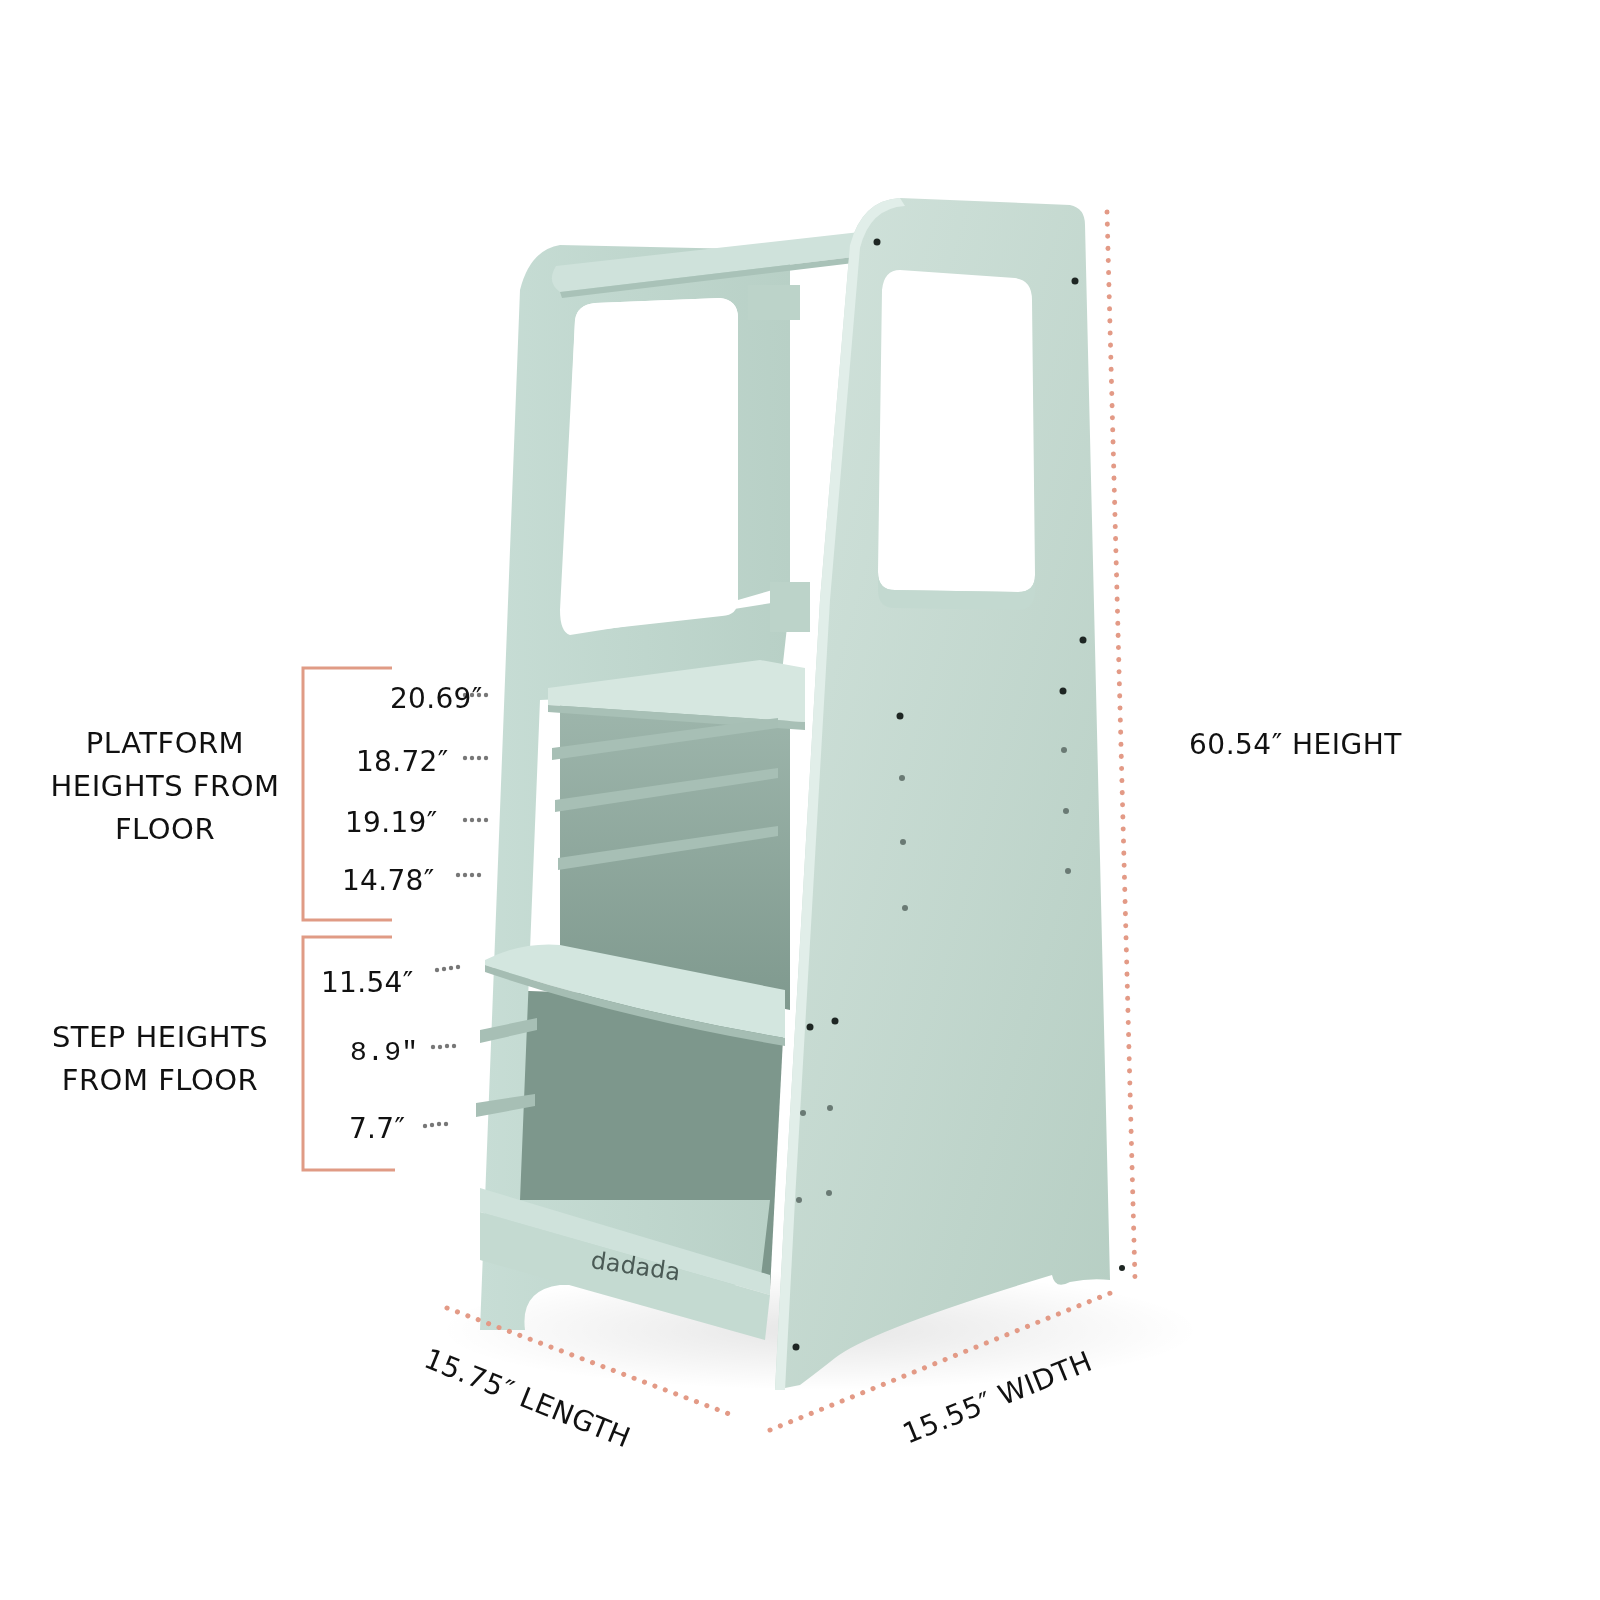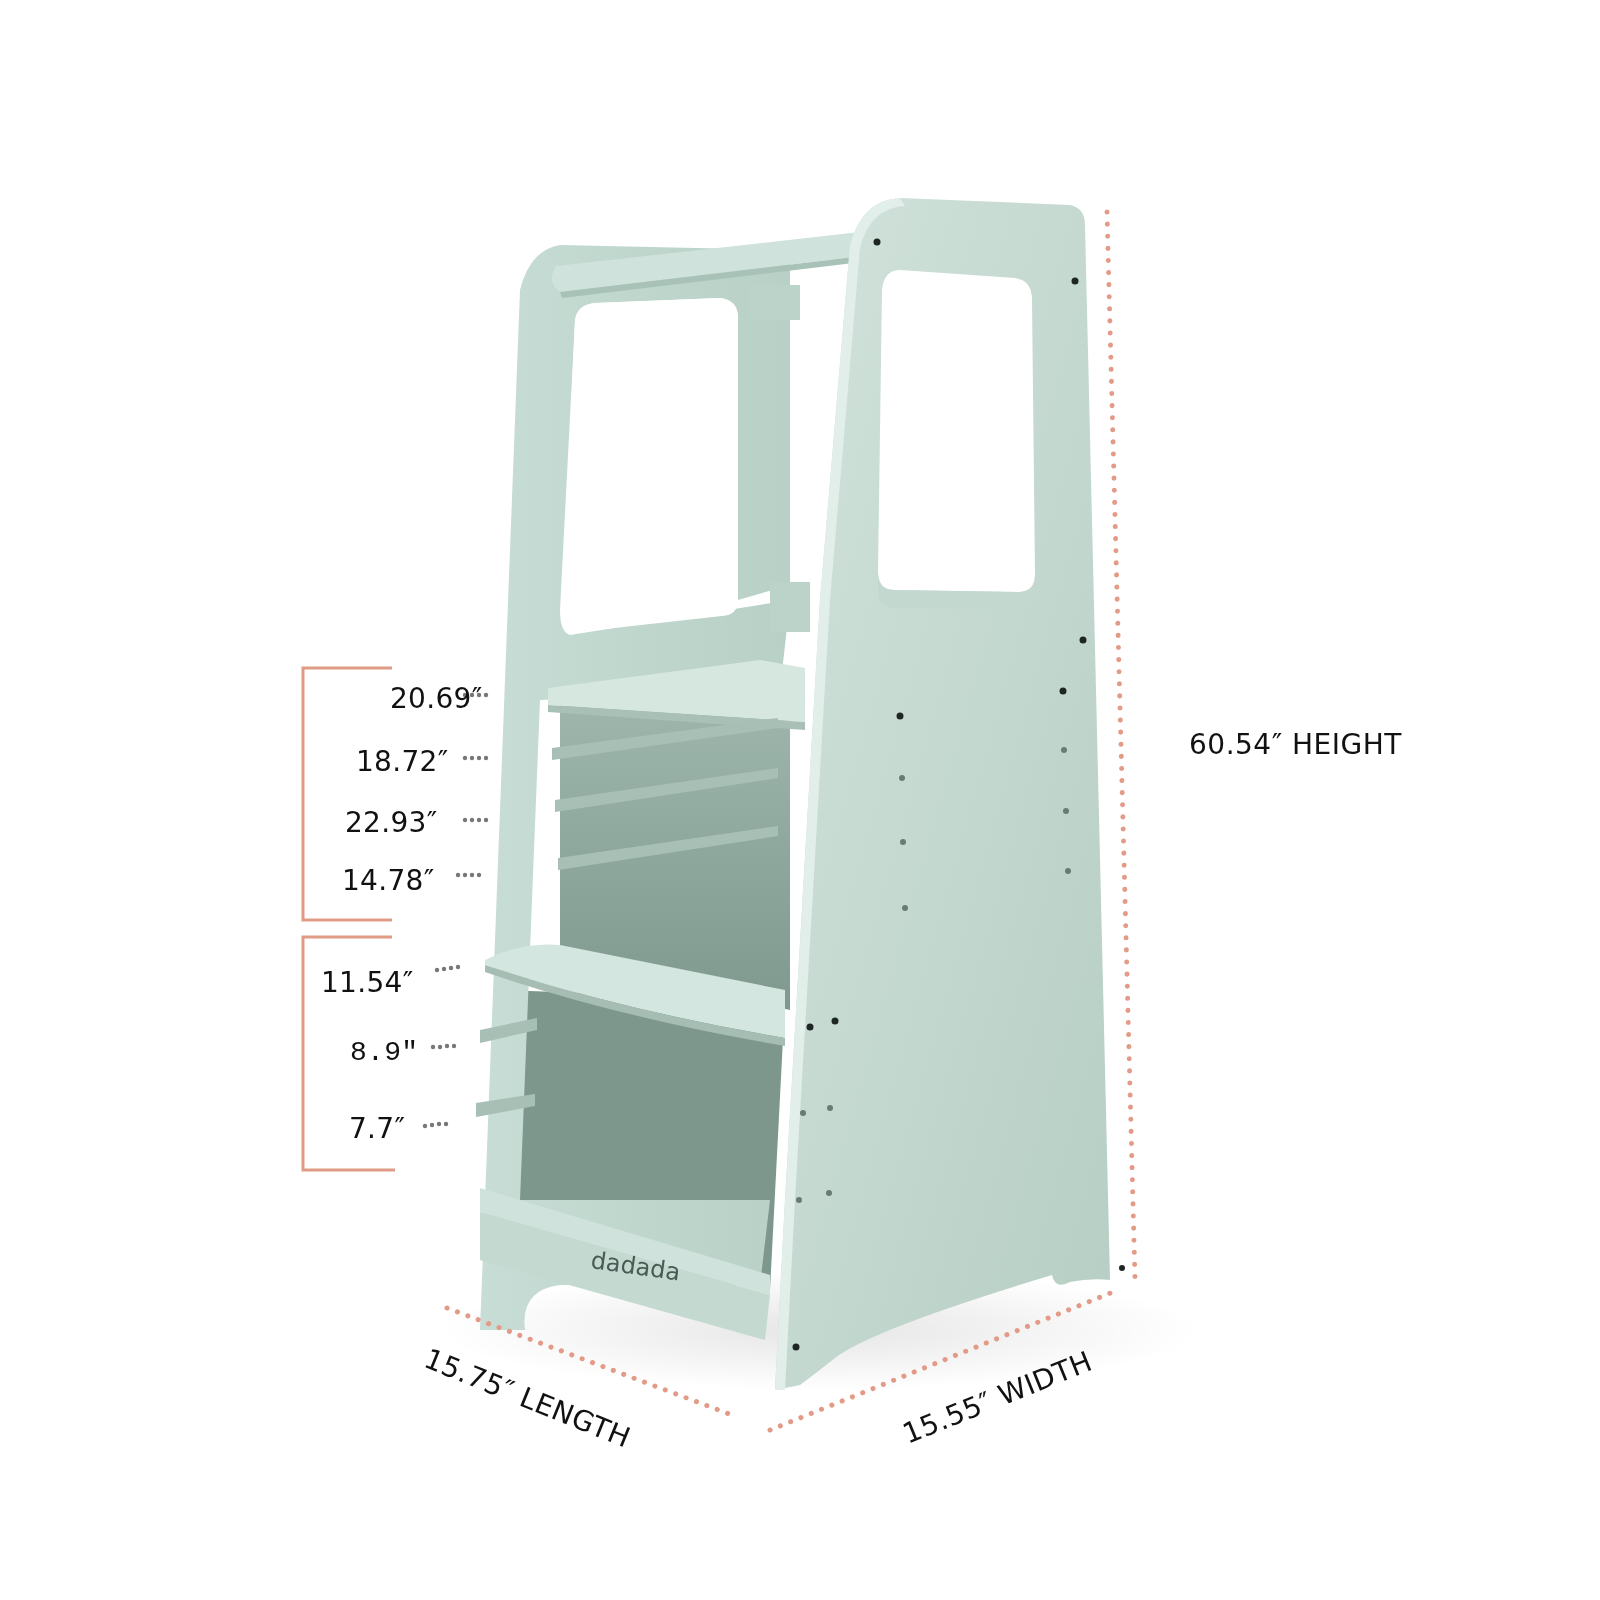--- a/index.html
+++ b/index.html
@@ -156,26 +156,35 @@
         <circle cx="446" cy="1124" r="2.2"></circle>
     </g>
 
     <line x1="1107" y1="212" x2="1135" y2="1280" stroke="#e39a86" stroke-width="5" stroke-linecap="round" stroke-dasharray="0.1 12"></line>
 
     <line x1="447" y1="1308" x2="732" y2="1415" stroke="#e39a86" stroke-width="5" stroke-linecap="round" stroke-dasharray="0.1 11"></line>
 
     <line x1="770" y1="1430" x2="1113" y2="1292" stroke="#e39a86" stroke-width="5" stroke-linecap="round" stroke-dasharray="0.1 11"></line>
   </svg>
 
+  <div class="group-title" style="left:40px; top:722px; width:250px;">
+    <div>PLATFORM</div>
+    <div>HEIGHTS FROM</div>
+    <div>FLOOR</div>
+  </div>
 
   <div class="val" style="left:349px; top:682px;margin-left:41px;">20.69″</div>
   <div class="val" style="left:356px; top:745px;">18.72″</div>
-  <div class="val" style="left:345px; top:806px;">22.93″</div>
+  <div class="val" style="left:345px; top:806px;">19.19″</div>
   <div class="val" style="left:342px; top:864px;">14.78″</div>
 
+  <div class="group-title" style="left:40px; top:1016px; width:240px;">
+    <div>STEP HEIGHTS</div>
+    <div>FROM FLOOR</div>
+  </div>
 
   <div class="val" style="left:321px; top:966px;">11.54″</div>
   <div class="val" style="left:350px; top:1037px;font-family:Liberation Mono, monospace;">8.9″</div>
   <div class="val" style="left:349px; top:1112px;">7.7″</div>
 
   <div class="lbl" style="left:1189px; top:728px;">60.54″ HEIGHT</div>
 
   <div class="lbl rot" style="left:432px; top:1342px; transform: rotate(22deg);">15.75″ LENGTH</div>
 
   <div class="lbl rot" style="left:898px; top:1420px; transform: rotate(-22deg);">15.55″  WIDTH</div>

